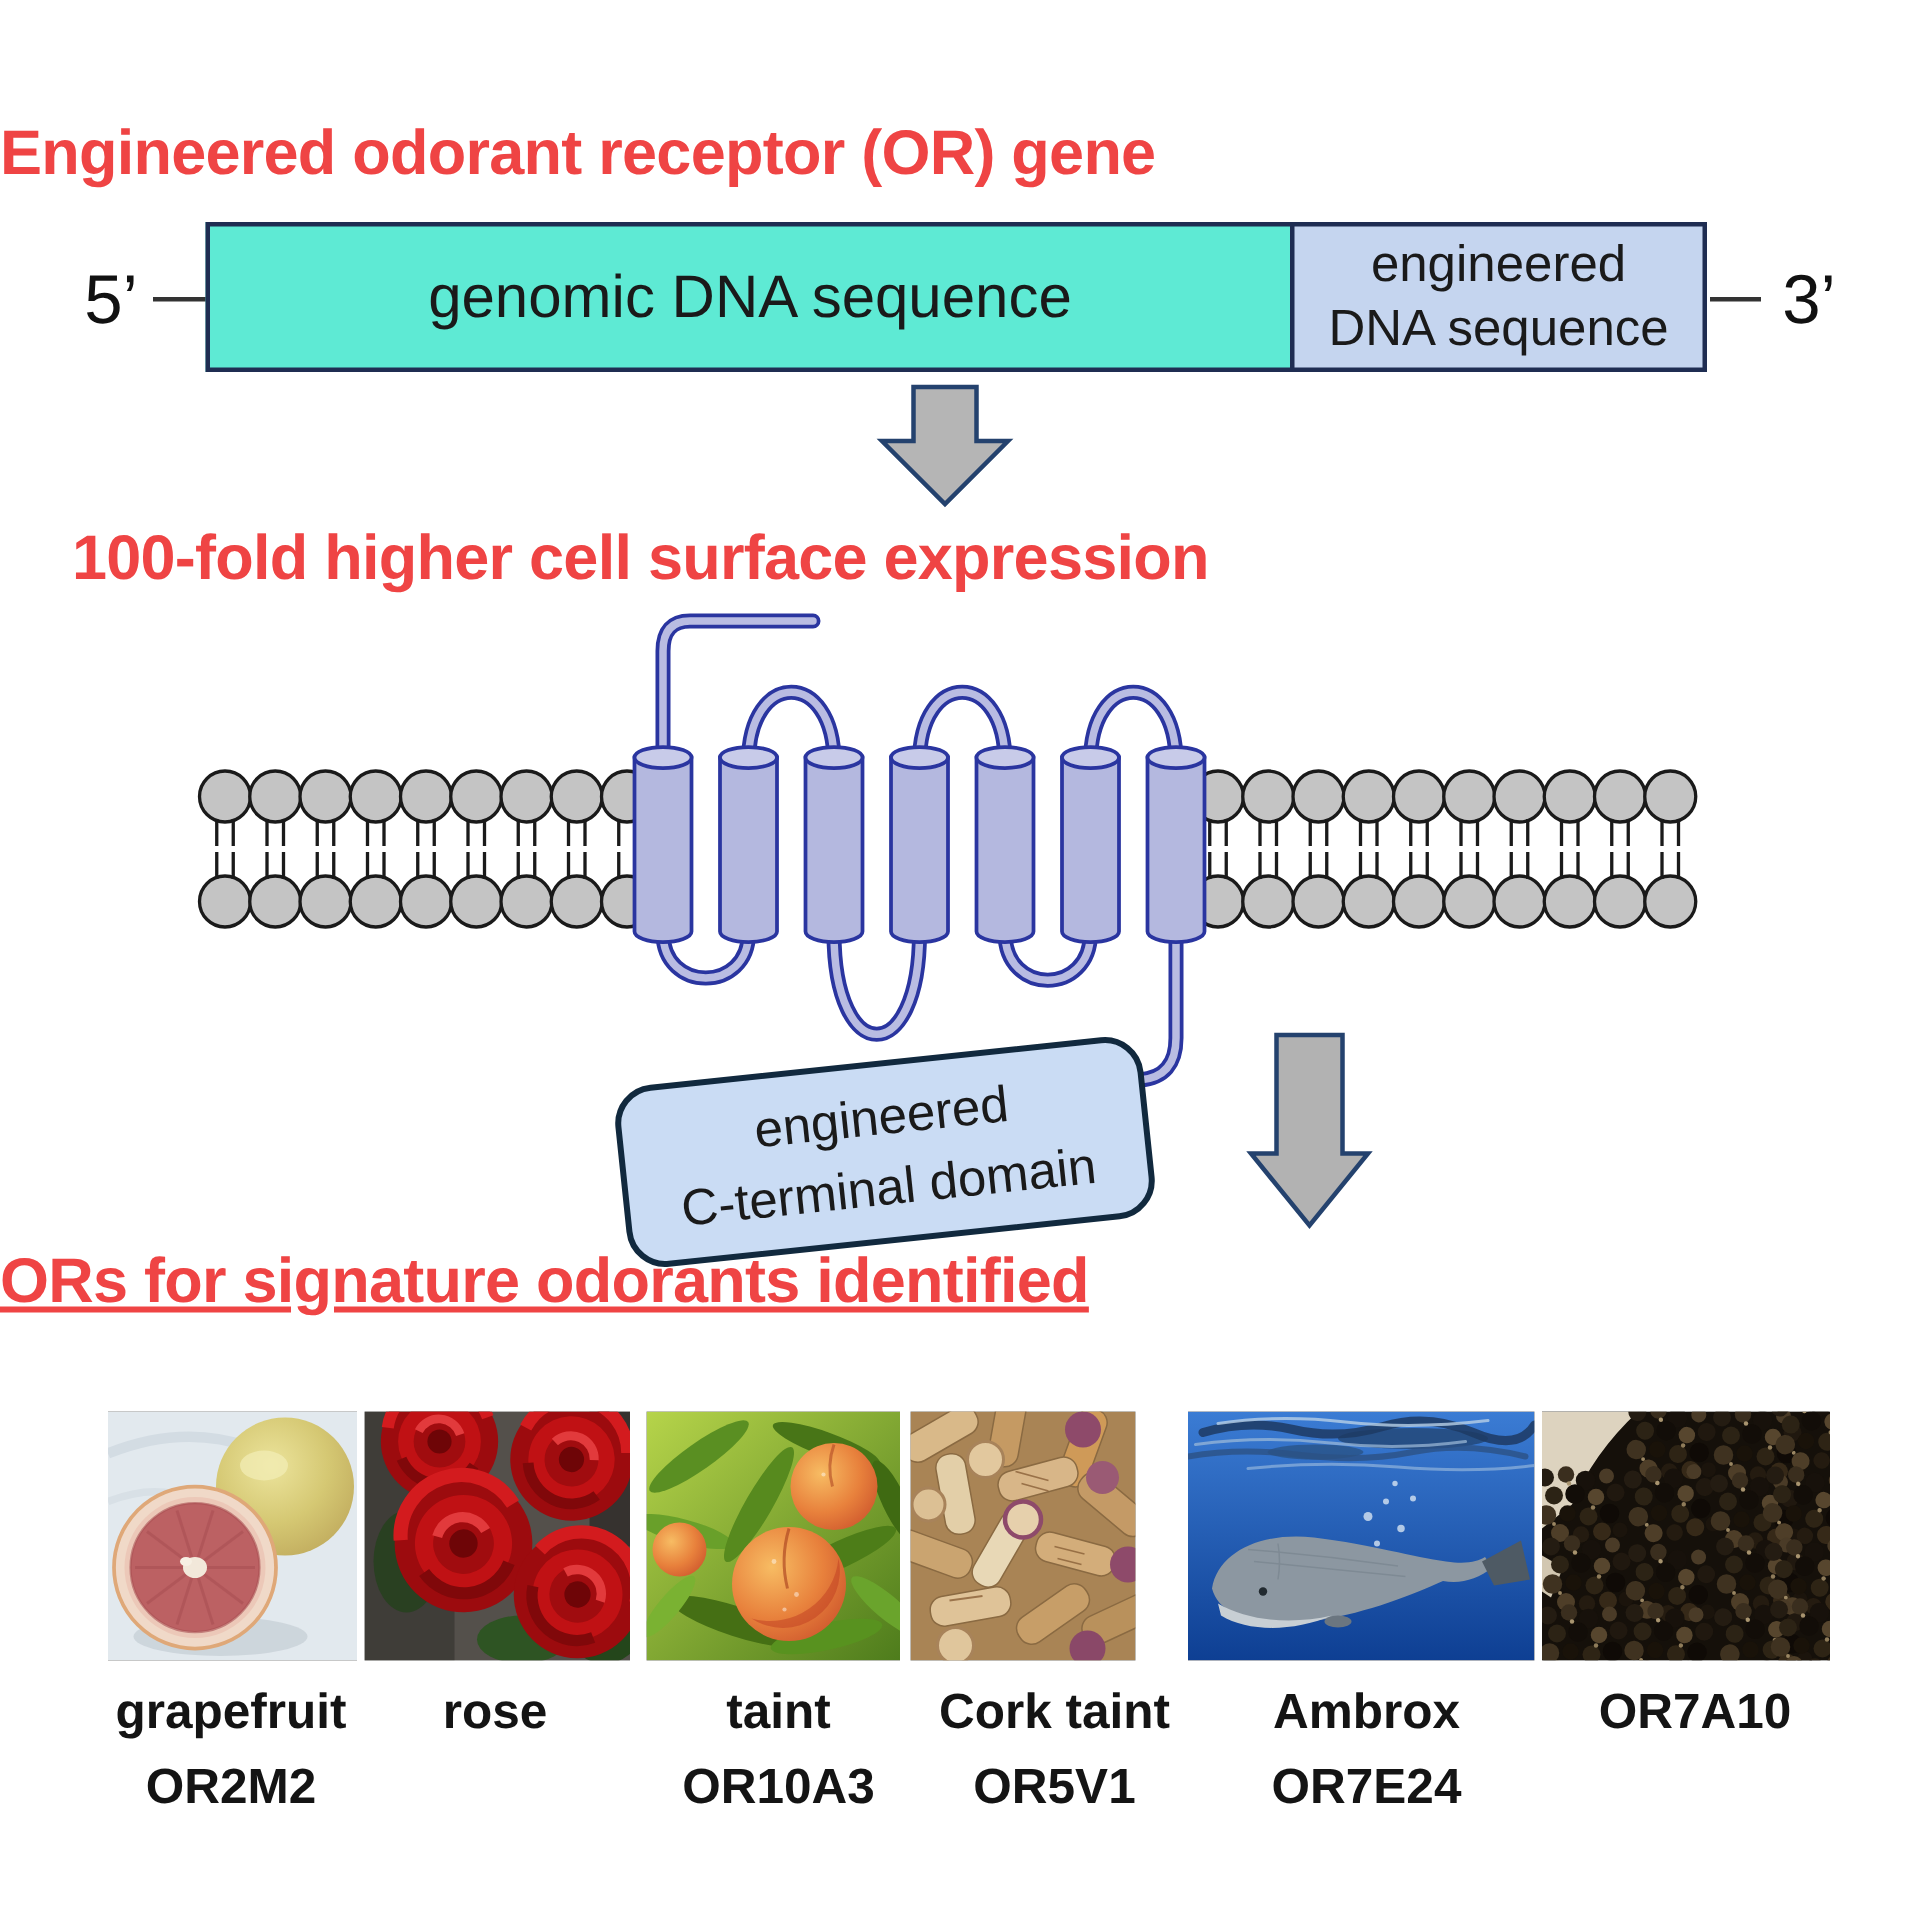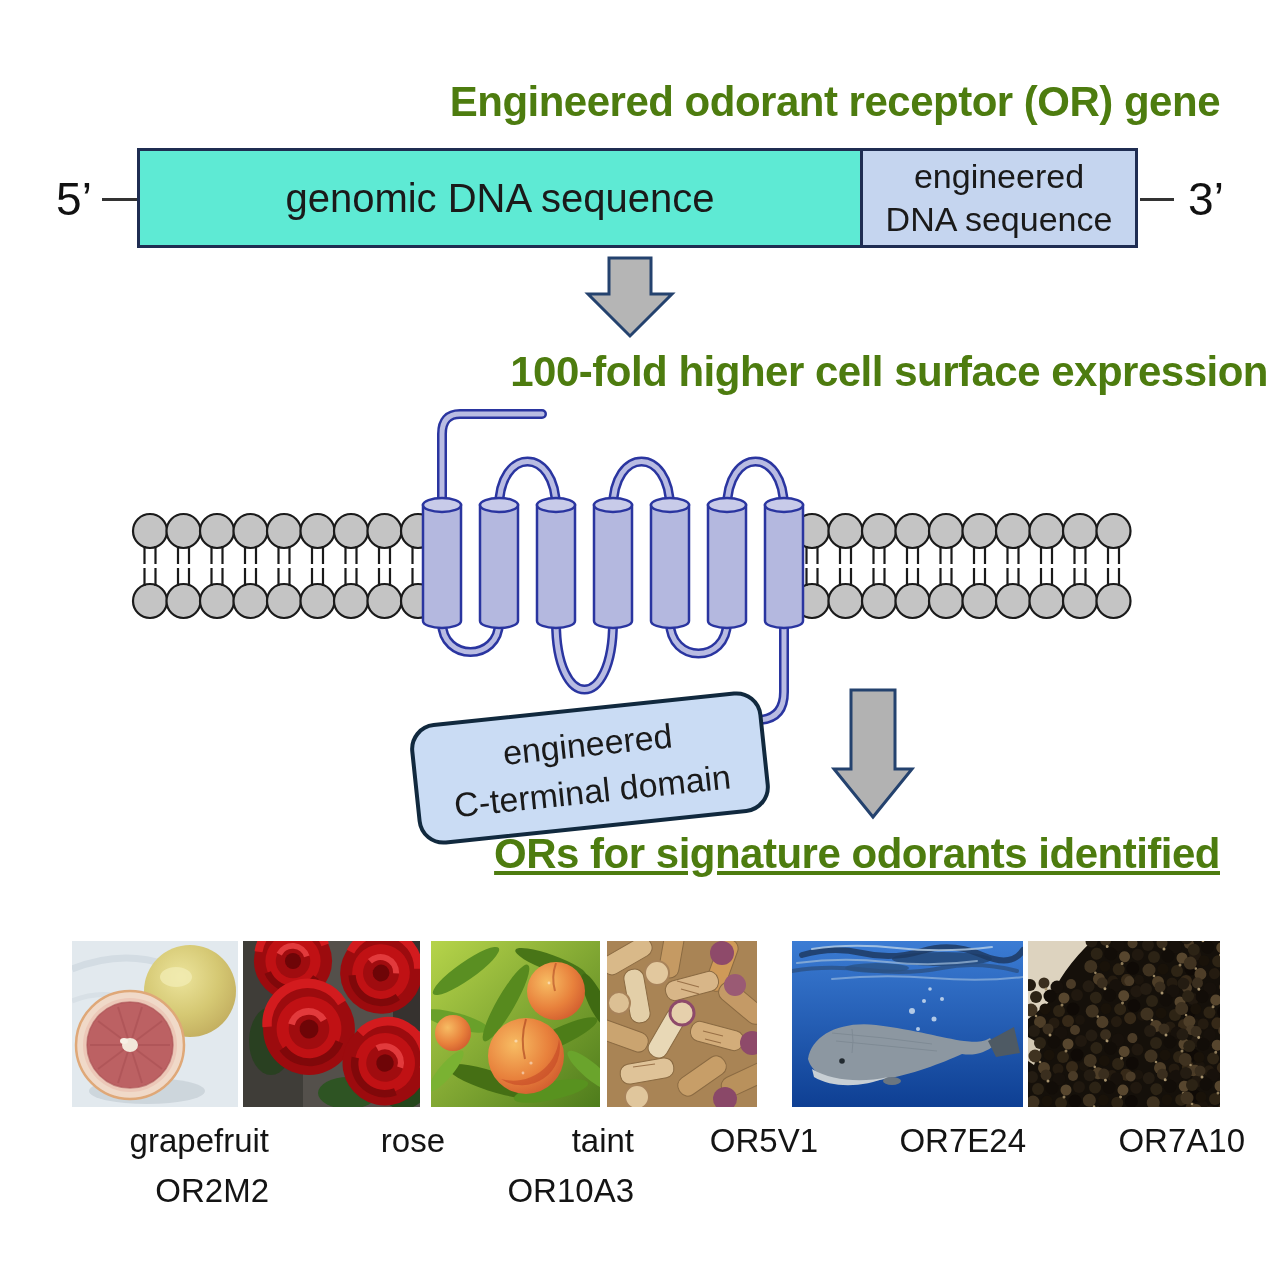--- a/index.html
+++ b/index.html
@@ -1,31 +1,31 @@
 <!DOCTYPE html>
 <html><head>
 <meta charset="utf-8">
 <style>
   html,body{margin:0;padding:0;background:#ffffff;}
   body{width:1280px;height:1280px;position:relative;overflow:hidden;
        font-family:"Liberation Sans","DejaVu Sans",sans-serif;color:#1a1a1a;}
   .abs{position:absolute;}
-  .heading{left:0;width:1220px;text-align:right;font-weight:bold;
-           font-size:42px;letter-spacing:-0.5px;color:#4d7c0f;white-space:nowrap;}
+  .heading{left:0;width:1220px;text-align:left;font-weight:bold;
+           font-size:42px;letter-spacing:-0.5px;color:#ef4444;white-space:nowrap;}
   
   .prime{font-size:46px;font-weight:normal;color:#111;}
   .gene-line{height:3px;background:#333;}
   .gene-box{box-sizing:border-box;border:3px solid #1f2d52;display:flex;
             align-items:center;justify-content:center;text-align:center;}
   .genomic-box{background:#5eead4;font-size:40px;}
   .engineered-box{background:#c5d5ef;font-size:34px;line-height:43px;flex-direction:column;}
   
   .tile{top:941px;height:166px;overflow:hidden;background:#888;}
   .tile svg{display:block;}
-  .odorant-label{top:1116px;text-align:right;font-weight:normal;font-size:33px;
+  .odorant-label{top:1116px;text-align:center;font-weight:bold;font-size:33px;
                  line-height:50px;color:#141414;}
 </style>
 </head>
 <body>
 
 <div class="abs heading" style="top:78px;">Engineered odorant receptor (OR) gene</div>
 
 <div class="abs prime" style="left:44px;top:172px;width:60px;text-align:center;">5’</div>
 <div class="abs gene-line" style="left:102px;top:198px;width:36px;"></div>
 <div class="abs gene-box genomic-box" style="left:137px;top:148px;width:726px;height:100px;">
@@ -353,20 +353,22 @@
   <div>OR2M2</div>
 </div>
 <div class="abs odorant-label" style="left:215px;width:230px;">
   <div>rose</div>
 </div>
 <div class="abs odorant-label" style="left:404px;width:230px;">
   <div>taint</div>
   <div>OR10A3</div>
 </div>
 <div class="abs odorant-label" style="left:588px;width:230px;">
+  <div>Cork taint</div>
   <div>OR5V1</div>
 </div>
 <div class="abs odorant-label" style="left:796px;width:230px;">
+  <div>Ambrox</div>
   <div>OR7E24</div>
 </div>
 <div class="abs odorant-label" style="left:1015px;width:230px;">
   <div>OR7A10</div>
 </div>
 
 </body></html>

